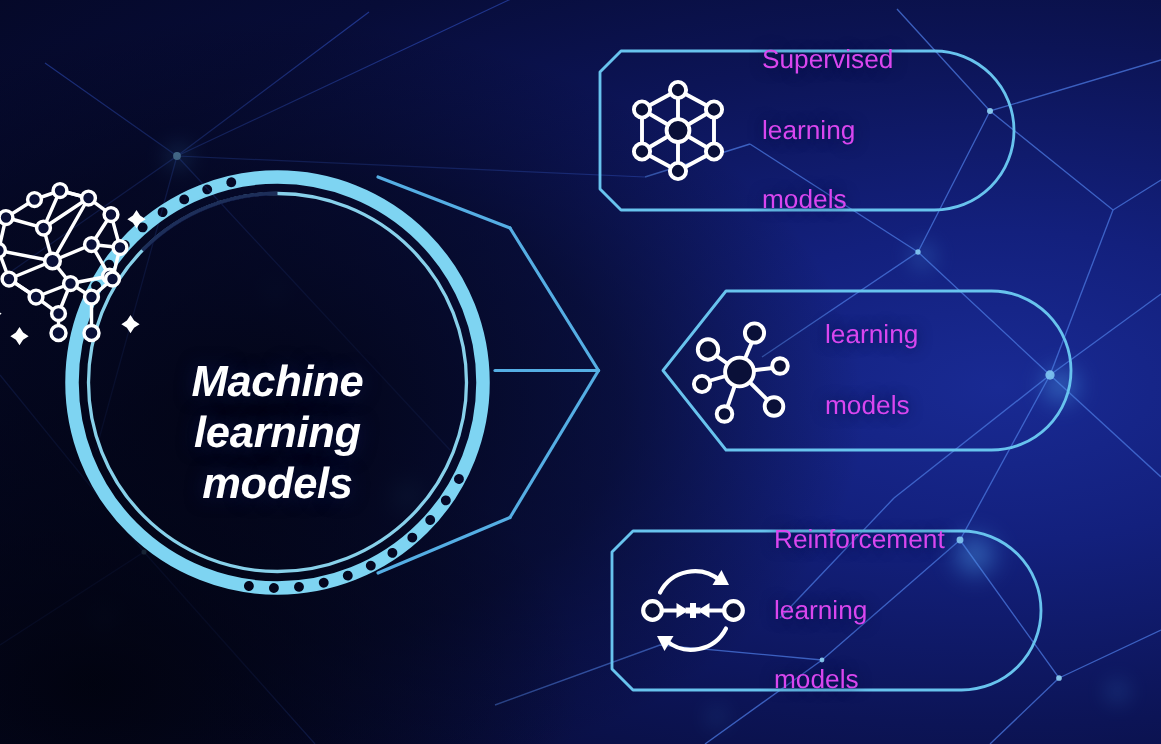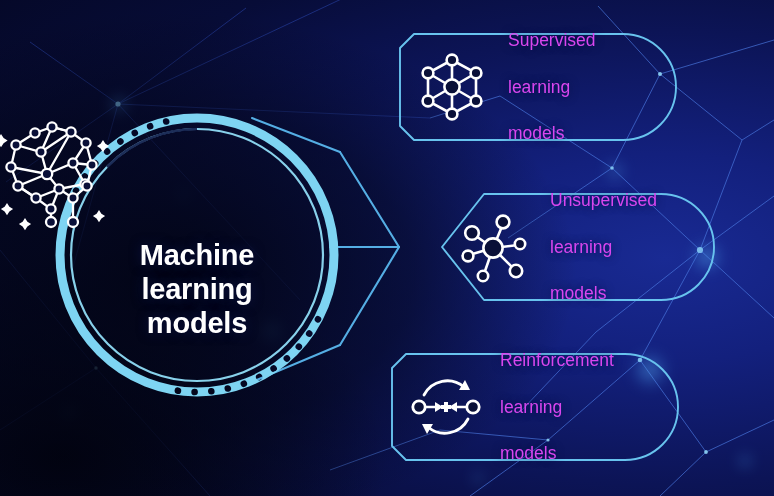--- a/index.html
+++ b/index.html
@@ -34,24 +34,25 @@
   .bg-glows { position: absolute; inset: 0; }
   .glow {
     position: absolute;
     border-radius: 50%;
     filter: blur(7px);
     background: radial-gradient(circle, rgba(90,175,240,0.85) 0%, rgba(60,130,220,0.35) 42%, rgba(40,90,190,0) 72%);
   }
   
   .hub {
     position: absolute;
-    left: 52px;
+    left: 40px;
     top: 110px;
     width: 290px;
     height: 290px;
+    font-style: italic;
   }
   .hub svg { position: absolute; inset: 0; overflow: visible; }
   .hub-label {
     position: absolute;
     left: 0;
     right: 0;
     top: 128px;
     text-align: center;
     color: #ffffff;
     font-size: 29px;
@@ -95,21 +96,21 @@
     transform: translateY(-50%);
     color: #d946ef;
     font-size: 17.5px;
     font-weight: 400;
     line-height: 1.33;
     white-space: pre-line;
     text-shadow: 0 0 9px rgba(8,16,66,0.85);
   }
   #branch-0 { left: 398px; top: 32px;  width: 280px; }
   #branch-1 { left: 440px; top: 192px; width: 276px; }
-  #branch-2 { left: 390px; top: 352px; width: 290px; }
+  #branch-2 { left: 406px; top: 352px; width: 290px; }
 </style>
 </head>
 <body>
 
 <div id="stage">
 
   <div class="bg-base"></div>
 
   <svg class="bg-net" width="774" height="496" viewBox="0 0 774 496">
     <g stroke="#3355cc" stroke-width="0.8" fill="none" opacity="0.55">
@@ -308,21 +309,20 @@
         <circle cx="35" cy="38" r="9.6"></circle>
         <circle cx="45" cy="12" r="6.4"></circle>
         <circle cx="14" cy="23" r="6.8"></circle>
         <circle cx="10" cy="46" r="5.4"></circle>
         <circle cx="62" cy="34" r="5.2"></circle>
         <circle cx="58" cy="61" r="6.2"></circle>
         <circle cx="25" cy="66" r="5.2"></circle>
       </g>
     </svg>
     <div class="label">
-      <div>Unsupervised</div>
       <div>learning</div>
       <div>models</div>
     </div>
   </div>
 
   <div class="branch" id="branch-2">
     <svg class="pill-svg" width="290" height="110" viewBox="0 0 290 110">
       <path d="M16 2 L235 2 A53 53 0 0 1 235 108 L16 108 L2 94 L2 16 Z" fill="none" stroke="#68c3ee" stroke-width="1.9" stroke-linejoin="round"></path>
     </svg>
     <svg class="icon" width="76" height="72" viewBox="0 0 76 72">

